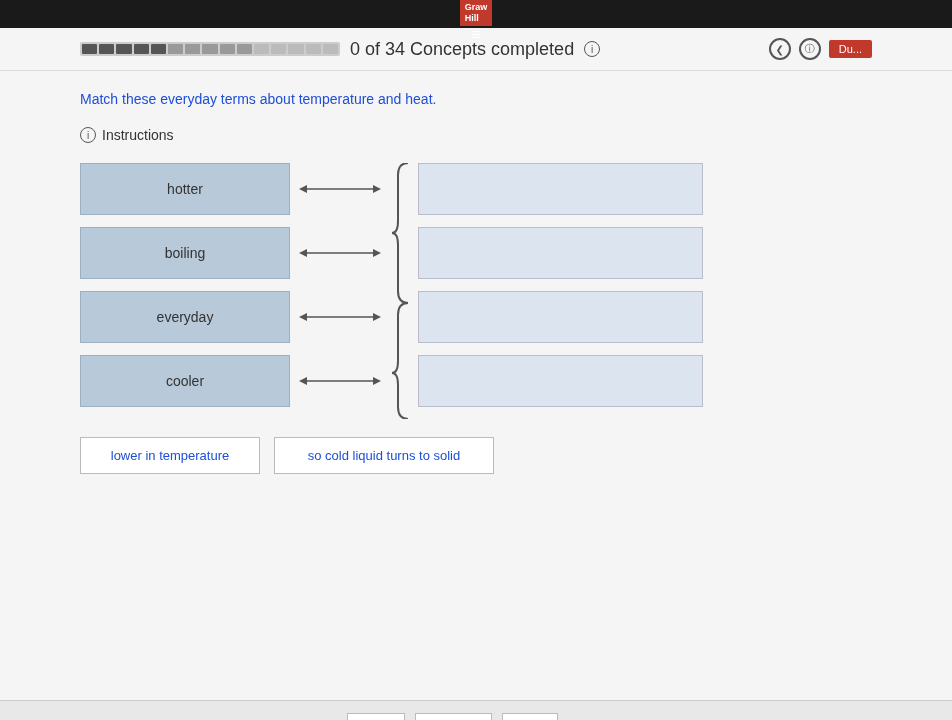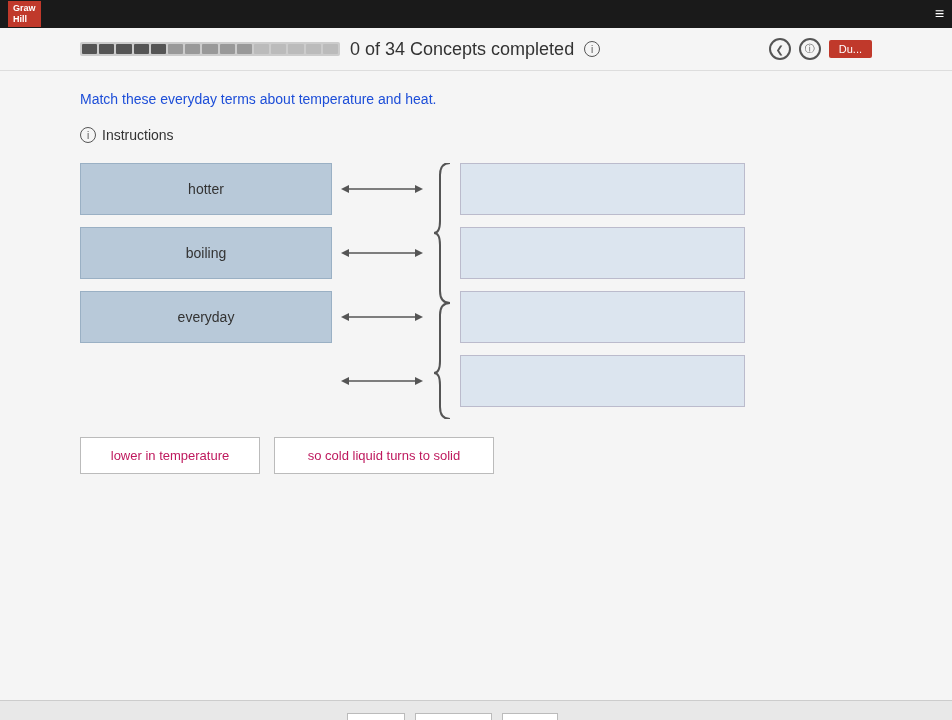--- a/index.html
+++ b/index.html
@@ -12,20 +12,21 @@
     }
 
     
     .top-bar {
       background: #1a1a1a;
       height: 28px;
       display: flex;
       align-items: center;
       padding: 0 8px;
       justify-content: space-between;
+      flex-direction: column;
     }
     .logo-box {
       background: #c0392b;
       color: white;
       font-size: 9px;
       font-weight: bold;
       padding: 2px 5px;
       line-height: 1.2;
     }
     .hamburger {
@@ -119,21 +120,21 @@
       margin-bottom: 20px;
     }
     .instructions-label {
       font-size: 14px;
       color: #333;
     }
 
     .term-box {
       background: #b8c9d9;
       border: 1px solid #9ab0c4;
-      width: 252px;
+      width: 210px;
       height: 52px;
       display: flex;
       align-items: center;
       justify-content: center;
       font-size: 14px;
       color: #333;
       flex-shrink: 0;
     }
 
     .answer-box {
@@ -142,21 +143,21 @@
       width: 280px;
       height: 52px;
       flex-shrink: 0;
     }
 
     .answer-chip {
       background: white;
       border: 1px solid #bbb;
       padding: 10px 20px;
       font-size: 13px;
-      color: #be185d;
+      color: #1d4ed8;
       cursor: pointer;
       min-width: 180px;
       text-align: center;
     }
 
     
     .confidence-area {
       position: absolute;
       bottom: 0;
       left: 0;
@@ -248,20 +249,23 @@
     <div class="terms-col">
       <div class="term-box">
         <span>hotter</span>
       </div>
       <div class="term-box">
         <span>boiling</span>
       </div>
       <div class="term-box">
         <span>everyday</span>
       </div>
+      <div class="term-box">
+        <span>cooler</span>
+      </div>
     </div>
 
     <div style="display:flex; flex-direction:column; gap:12px; align-items:center;">
 
       <div style="width:100px; height:52px; display:flex; align-items:center; justify-content:center;">
         <svg width="90" height="20">
           <line x1="10" y1="10" x2="80" y2="10" stroke="#555" stroke-width="1.5"></line>
           <polygon points="4,10 12,6 12,14" fill="#555"></polygon>
           <polygon points="86,10 78,6 78,14" fill="#555"></polygon>
         </svg>

